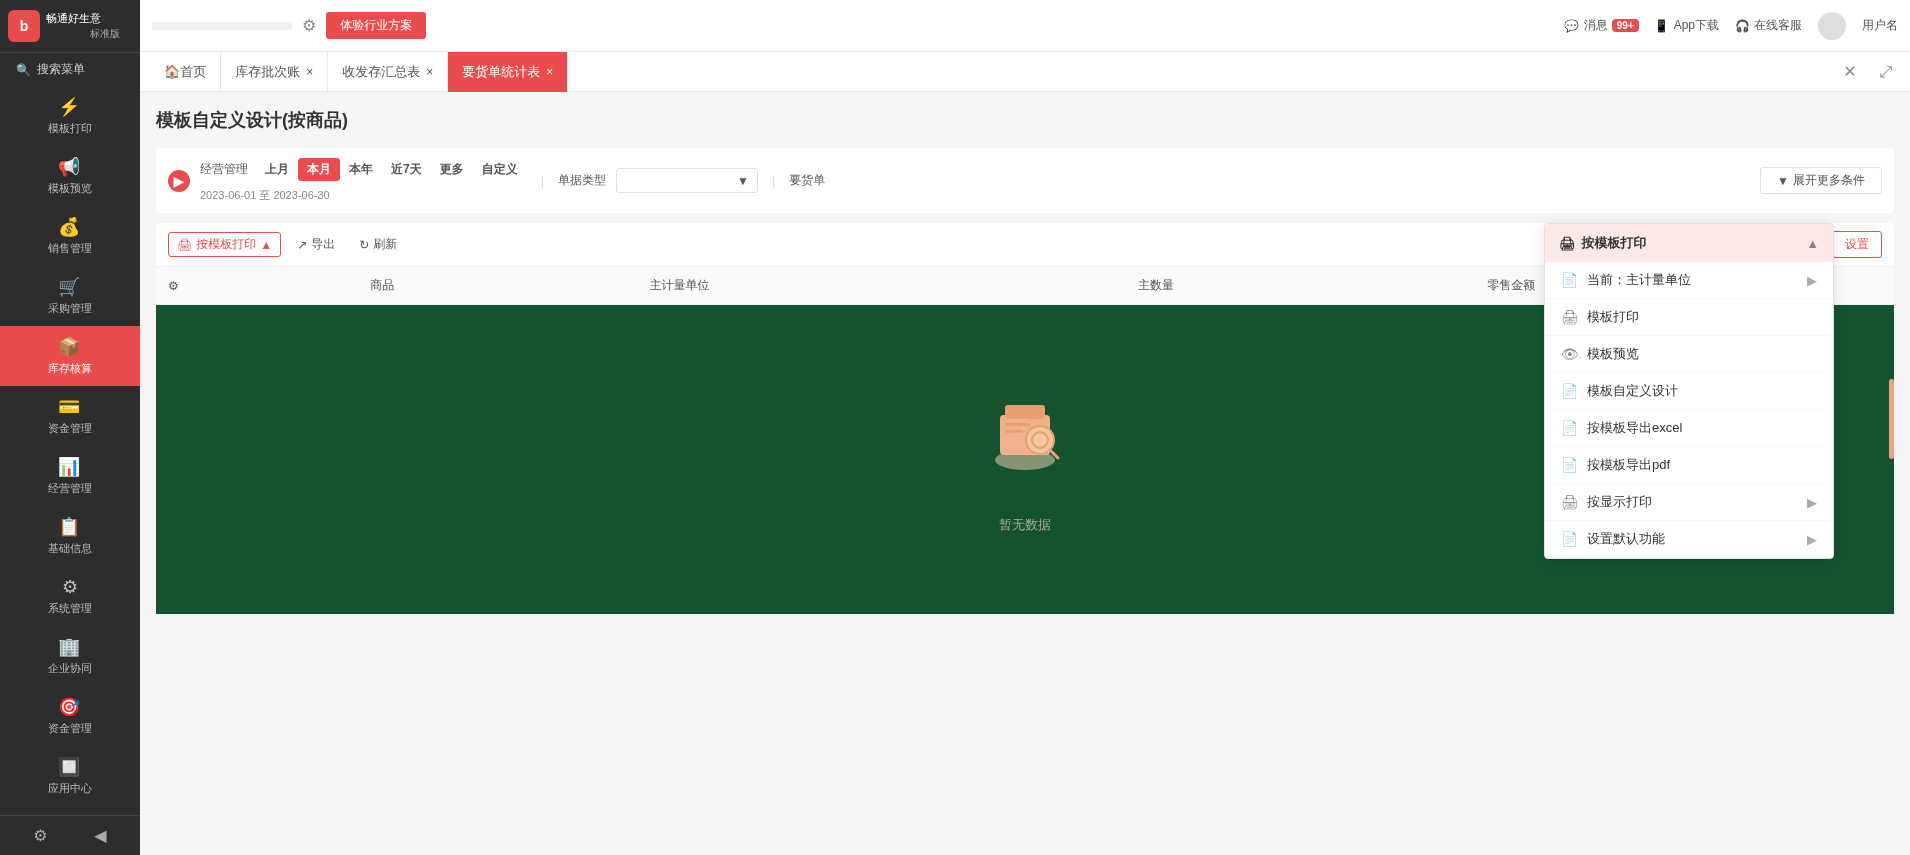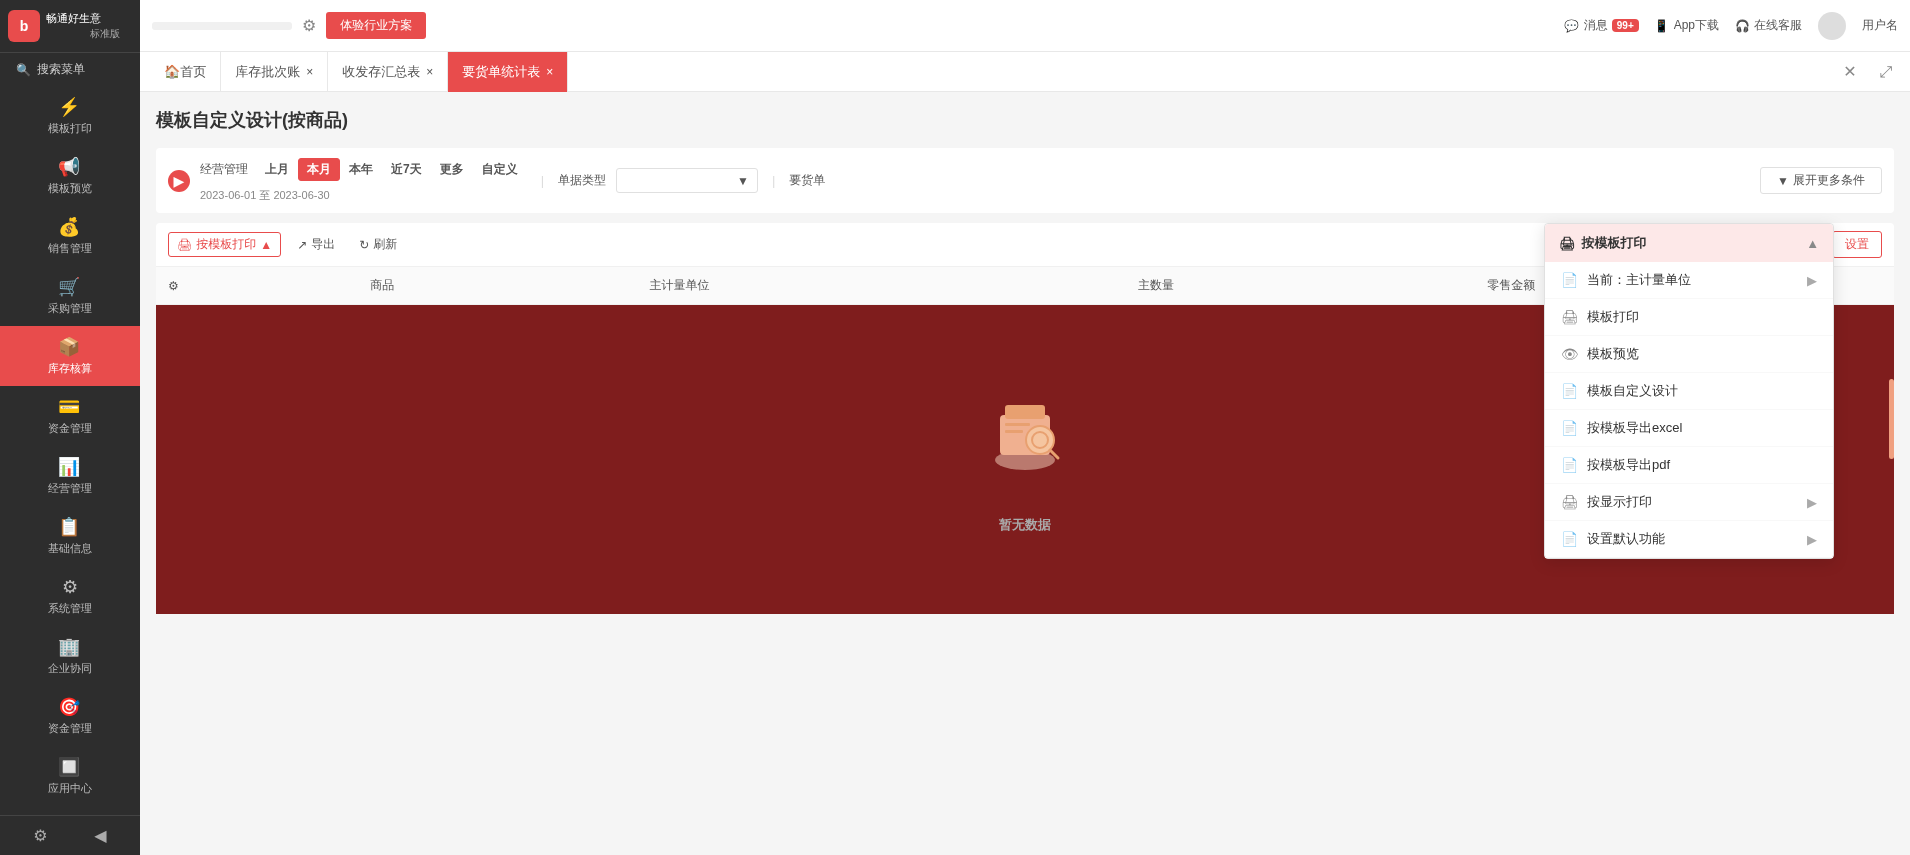--- a/index.html
+++ b/index.html
@@ -172,21 +172,21 @@
     .data-table { width: 100%; background: #fff; border-collapse: collapse; }
     .data-table th {
       padding: 10px 12px; text-align: left; font-size: 12px;
       color: #555; border-bottom: 1px solid #f0f0f0; font-weight: normal;
       background: #fafafa;
     }
 
     
     .empty-state {
       display: flex; flex-direction: column; align-items: center;
-      justify-content: center; padding: 80px 0; background: #7f1d1d; font-weight: bold;
+      justify-content: center; padding: 80px 0; background: #14532d;
     }
     .empty-icon { font-size: 80px; color: #f0c0a0; margin-bottom: 12px; }
     .empty-text { color: #aaa; font-size: 13px; }
 
     
     .print-dropdown {
       position: absolute; top: 0; right: 0;
       width: 290px; background: #fff;
       border: 1px solid #e0e0e0; border-radius: 4px;
       box-shadow: 0 4px 16px rgba(0,0,0,0.12);

